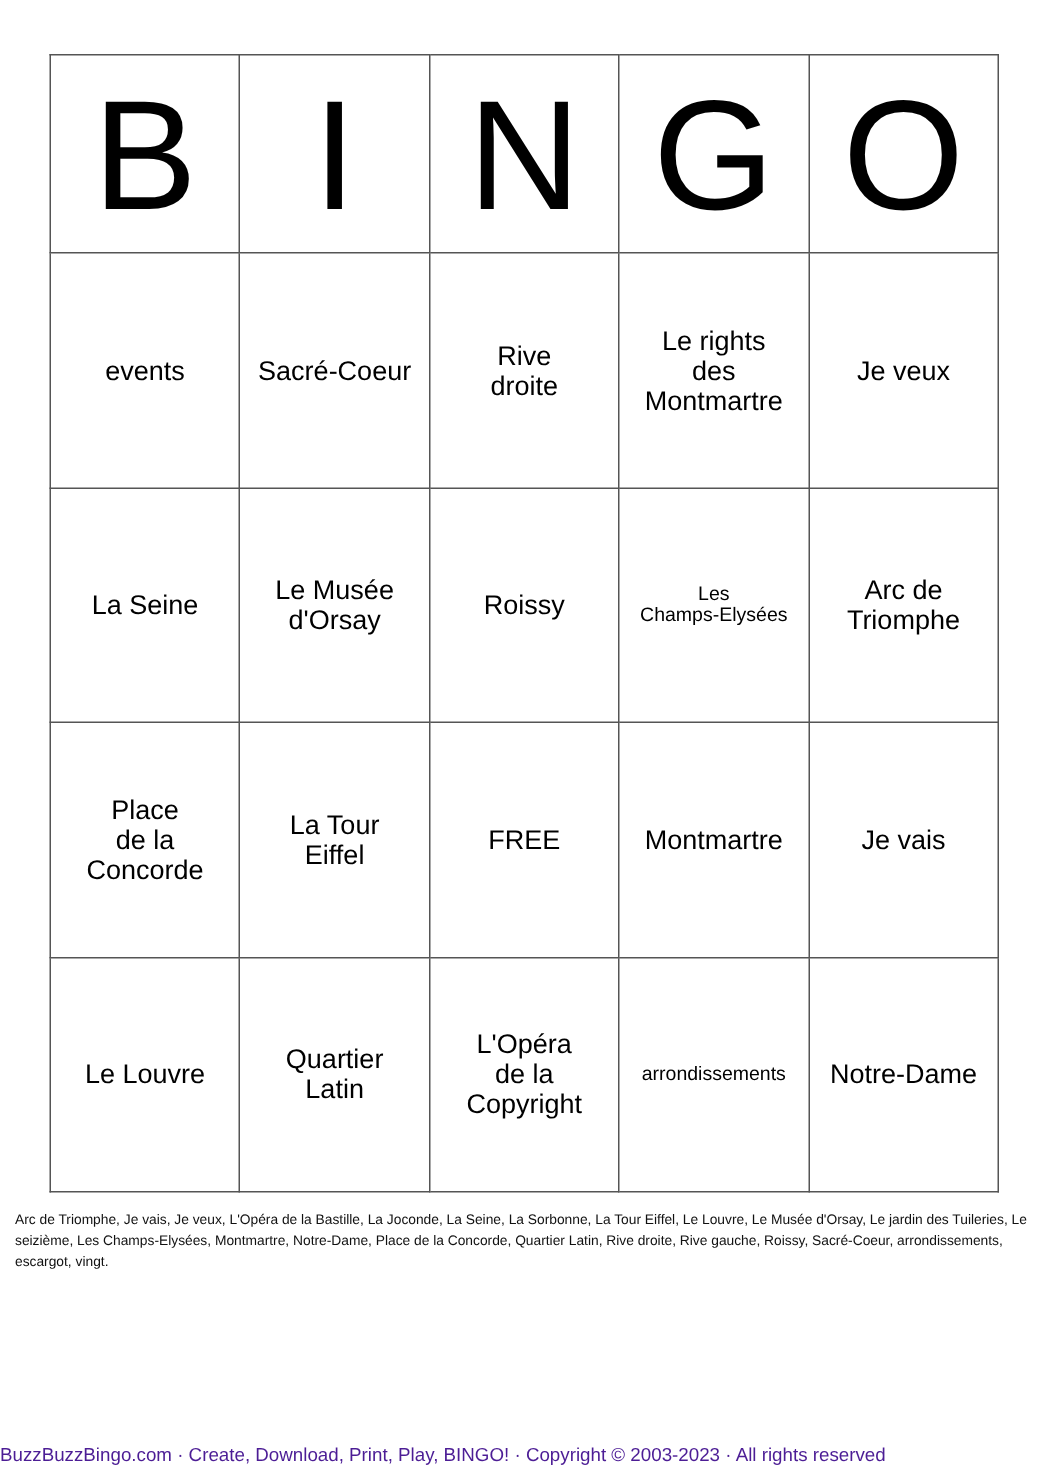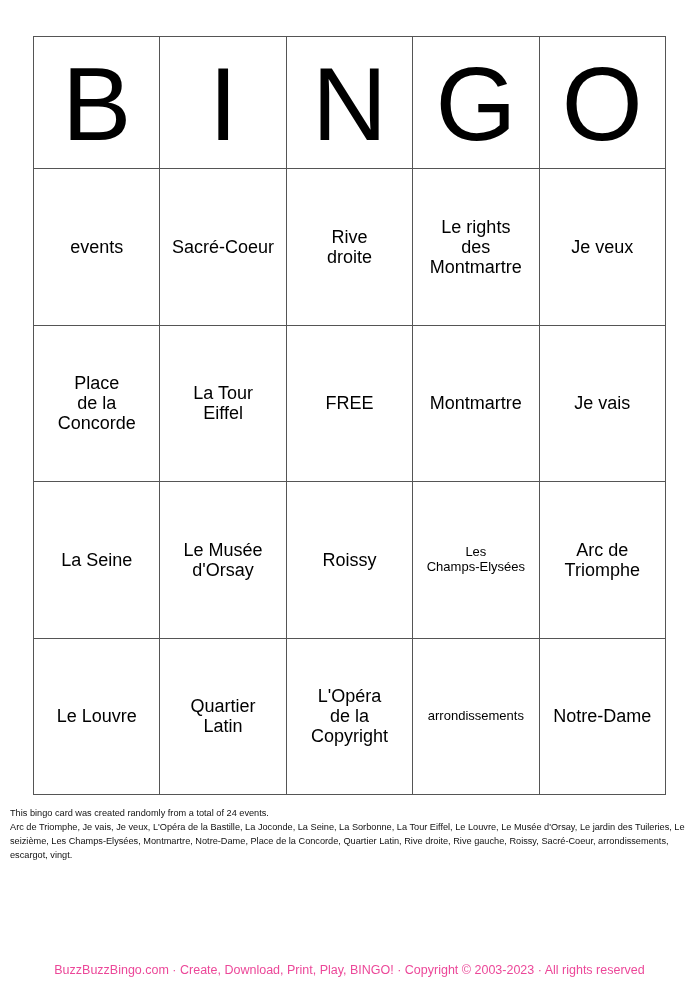--- a/index.html
+++ b/index.html
@@ -3,21 +3,21 @@
 <meta charset="utf-8">
 <style>
   html, body { margin:0; padding:0; background:#ffffff; }
   body { width:699px; height:989px; position:relative; font-family:"Liberation Sans", sans-serif; color:#000; overflow:hidden; }
   .card { position:absolute; left:33px; top:36px; width:633px; height:759px; border-collapse:collapse; table-layout:fixed; }
   .card td { border:1px solid #555; width:126px; height:125px; text-align:center; vertical-align:middle; padding:0 6px; box-sizing:border-box; line-height:1.12; }
   .card th { border:1px solid #555; height:126px; font-weight:normal; font-size:104px; line-height:1; padding-top:4px; }
   .s18 { font-size:18px; }
   .s13 { font-size:13px; }
   .note { position:absolute; left:10px; top:806px; width:680px; font-size:9.2px; line-height:14px; color:#111; }
-  .footer { position:absolute; left:0; width:699px; top:963px; text-align:center; font-size:12.5px; color:#ec4899; }
+  .footer { position:absolute; left:0; width:699px; top:963px; font-size:12.5px; color:#4c1d95; }
 </style>
 </head>
 <body>
 
 <table class="card">
   <thead>
     <tr>
       <th>B</th>
       <th>I</th>
       <th>N</th>
@@ -41,56 +41,56 @@
           <div>Le rights</div>
           <div>des</div>
           <div>Montmartre</div>
         </td>
         <td class="s18">
           <div>Je veux</div>
         </td>
       </tr>
       <tr>
         <td class="s18">
+          <div>La Seine</div>
+        </td>
+        <td class="s18">
+          <div>Le Musée</div>
+          <div>d'Orsay</div>
+        </td>
+        <td class="s18">
+          <div>Roissy</div>
+        </td>
+        <td class="s13">
+          <div>Les</div>
+          <div>Champs-Elysées</div>
+        </td>
+        <td class="s18">
+          <div>Arc de</div>
+          <div>Triomphe</div>
+        </td>
+      </tr>
+      <tr>
+        <td class="s18">
           <div>Place</div>
           <div>de la</div>
           <div>Concorde</div>
         </td>
         <td class="s18">
           <div>La Tour</div>
           <div>Eiffel</div>
         </td>
         <td class="s18">
           <div>FREE</div>
         </td>
         <td class="s18">
           <div>Montmartre</div>
         </td>
         <td class="s18">
           <div>Je vais</div>
-        </td>
-      </tr>
-      <tr>
-        <td class="s18">
-          <div>La Seine</div>
-        </td>
-        <td class="s18">
-          <div>Le Musée</div>
-          <div>d'Orsay</div>
-        </td>
-        <td class="s18">
-          <div>Roissy</div>
-        </td>
-        <td class="s13">
-          <div>Les</div>
-          <div>Champs-Elysées</div>
-        </td>
-        <td class="s18">
-          <div>Arc de</div>
-          <div>Triomphe</div>
         </td>
       </tr>
       <tr>
         <td class="s18">
           <div>Le Louvre</div>
         </td>
         <td class="s18">
           <div>Quartier</div>
           <div>Latin</div>
         </td>
@@ -103,17 +103,16 @@
           <div>arrondissements</div>
         </td>
         <td class="s18">
           <div>Notre-Dame</div>
         </td>
       </tr>
     </tbody>
 </table>
 
 <div class="note">
-  <div>This bingo card was created randomly from a total of 24 events.</div>
   <div>Arc de Triomphe, Je vais, Je veux, L'Opéra de la Bastille, La Joconde, La Seine, La Sorbonne, La Tour Eiffel, Le Louvre, Le Musée d'Orsay, Le jardin des Tuileries, Le seizième, Les Champs-Elysées, Montmartre, Notre-Dame, Place de la Concorde, Quartier Latin, Rive droite, Rive gauche, Roissy, Sacré-Coeur, arrondissements, escargot, vingt.</div>
 </div>
 
 <div class="footer">BuzzBuzzBingo.com · Create, Download, Print, Play, BINGO! · Copyright © 2003-2023 · All rights reserved</div>
 
 </body></html>

